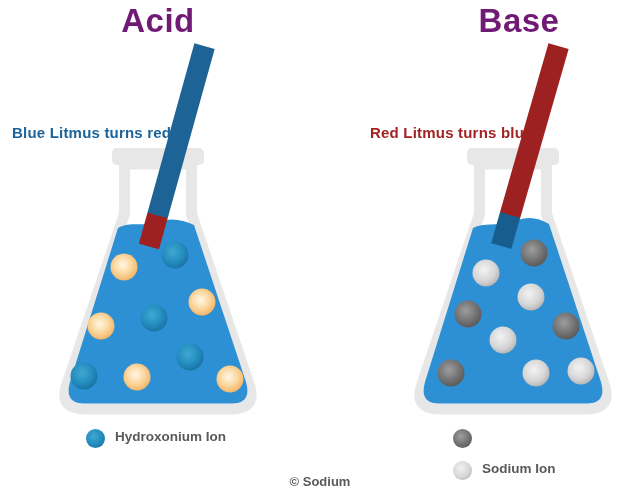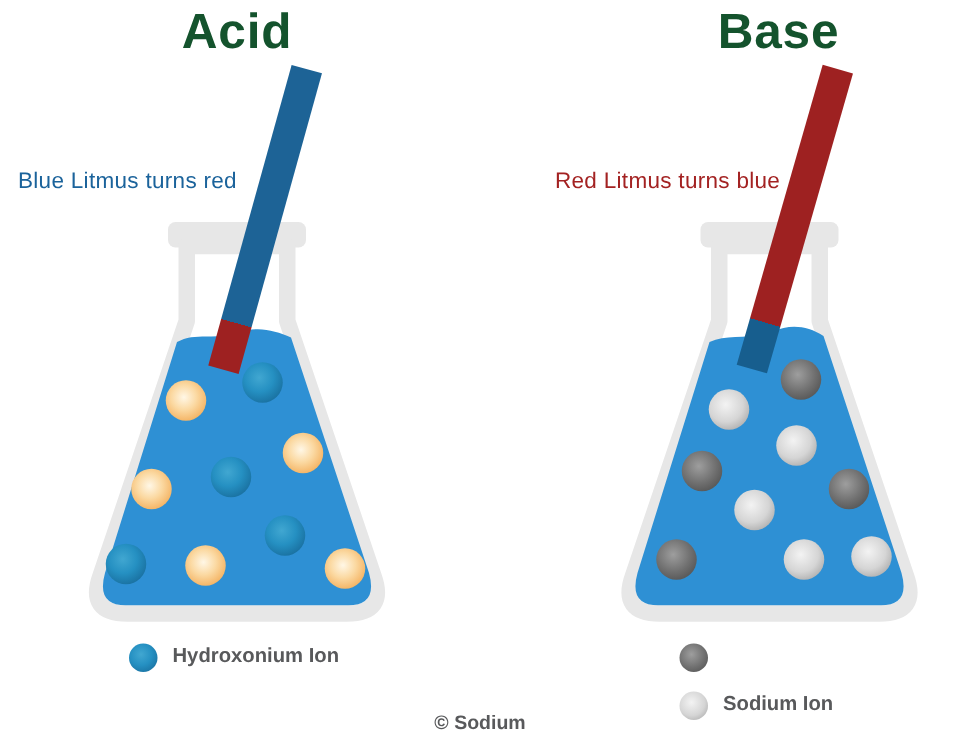--- a/index.html
+++ b/index.html
@@ -1,27 +1,27 @@
 <!DOCTYPE html>
 <html><head>
 <meta charset="utf-8">
 <style>
   html,body{margin:0;padding:0;background:#fff;}
   .stage{
     position:relative;width:640px;height:500px;background:#FFFFFF;overflow:hidden;
     font-family:"Liberation Sans", sans-serif;
   }
   .title{
-    position:absolute;top:4px;font-size:33px;font-weight:800;color:#14532d;
+    position:absolute;top:4px;font-size:33px;font-weight:800;color:#701a75;
     text-align:center;line-height:1.05;letter-spacing:0.5px;
   }
   .acid-title{left:0;width:316px;}
   .base-title{left:359px;width:320px;}
   .caption{
-    position:absolute;top:112px;font-size:15px;font-weight:400;line-height:17px;
+    position:absolute;top:124px;font-size:15px;font-weight:700;line-height:17px;
     letter-spacing:0.2px;white-space:nowrap;
   }
   .acid-caption{left:12px;color:#1B639B;}
   .base-caption{left:370px;color:#A32222;}
   svg.scene{position:absolute;left:0;top:0;}
   .legend{position:absolute;top:429px;width:230px;}
   .legend-acid{left:86px;}
   .legend-base{left:453px;}
   .legend-row{display:flex;align-items:flex-start;height:19px;margin-bottom:13px;}
   .dot{width:19px;height:19px;border-radius:50%;flex:0 0 19px;margin-right:10px;}

